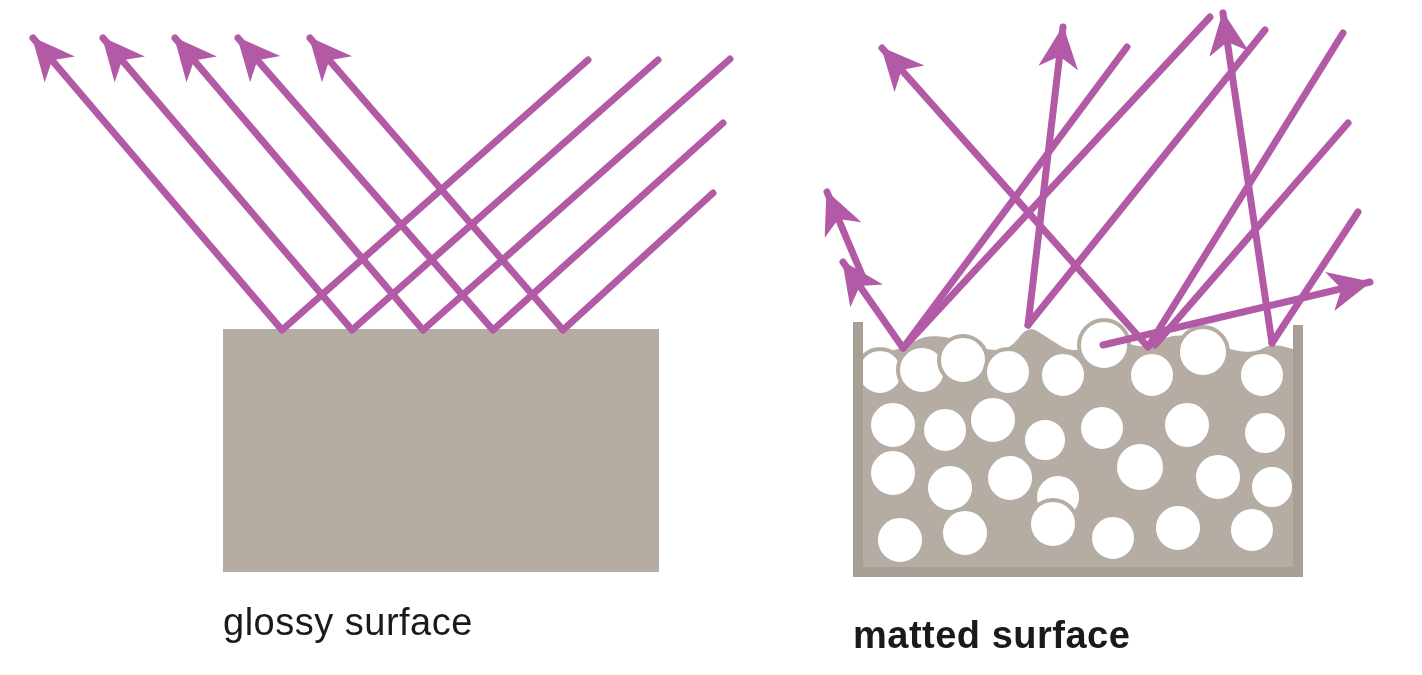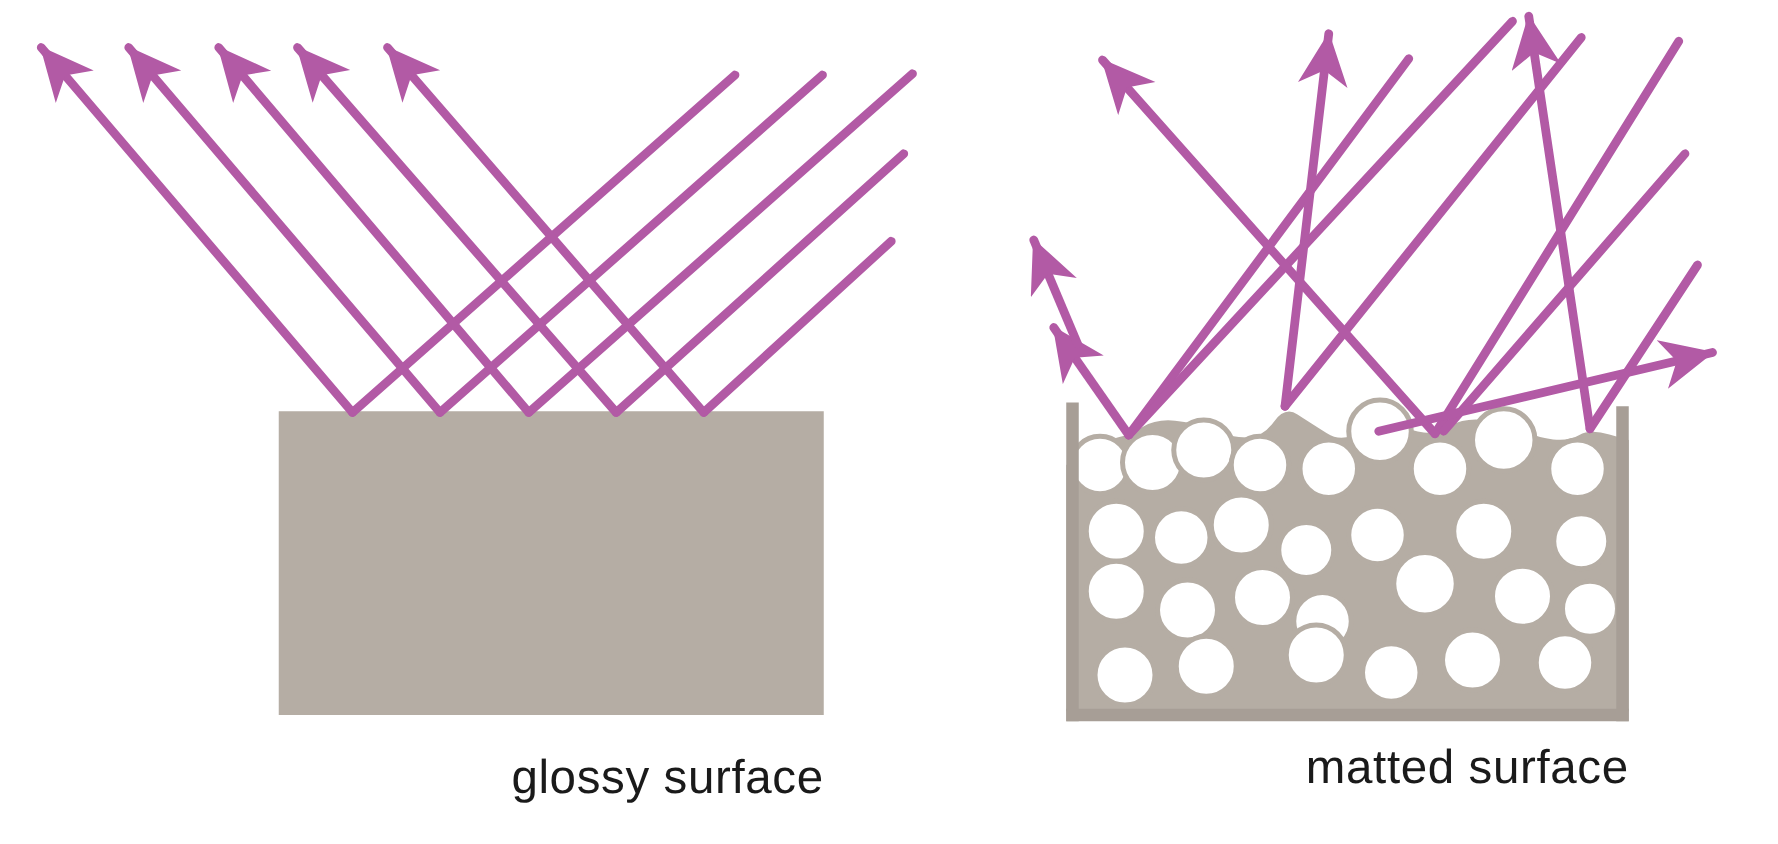--- a/index.html
+++ b/index.html
@@ -7,21 +7,21 @@
     position: relative;
     width: 1422px;
     height: 675px;
     background: #ffffff;
     overflow: hidden;
     font-family: "Liberation Sans", sans-serif;
   }
   .stage svg { position: absolute; left: 0; top: 0; }
   .caption {
     position: absolute;
-    text-align: right;
+    text-align: left;
     font-size: 38px;
     letter-spacing: 0.5px;
     line-height: 1.2;
     user-select: none;
   }
 </style>
 </head>
 <body>
 
 <div class="stage" style="background: rgb(255, 255, 255);">
@@ -87,14 +87,14 @@
         <line x1="903" y1="348" x2="843" y2="262" stroke="#b25aa5" stroke-width="7" stroke-linecap="round" marker-end="url(#arrowhead)"></line>
         <line x1="862" y1="275" x2="827" y2="192" stroke="#b25aa5" stroke-width="7" stroke-linecap="round" marker-end="url(#arrowhead)"></line>
         <line x1="1028" y1="325" x2="1063" y2="27" stroke="#b25aa5" stroke-width="7" stroke-linecap="round" marker-end="url(#arrowhead)"></line>
         <line x1="1148" y1="347" x2="882" y2="48" stroke="#b25aa5" stroke-width="7" stroke-linecap="round" marker-end="url(#arrowhead)"></line>
         <line x1="1272" y1="343" x2="1223" y2="13" stroke="#b25aa5" stroke-width="7" stroke-linecap="round" marker-end="url(#arrowhead)"></line>
         <line x1="1103" y1="345" x2="1370" y2="282" stroke="#b25aa5" stroke-width="7" stroke-linecap="round" marker-end="url(#arrowhead)"></line>
       </g>
   </svg>
 
   <div class="caption" id="cap-glossy" style="left: 223px; top: 600px; width: 436px; color: rgb(26, 26, 26);">glossy surface</div>
-  <div class="caption" id="cap-matted" style="left: 853px; top: 592px; width: 450px; color: rgb(26, 26, 26);">matted surface</div>
+  <div class="caption" id="cap-matted" style="left: 853px; top: 613px; width: 450px; color: rgb(26, 26, 26); font-weight: bold;">matted surface</div>
 </div>
 
 </body></html>

